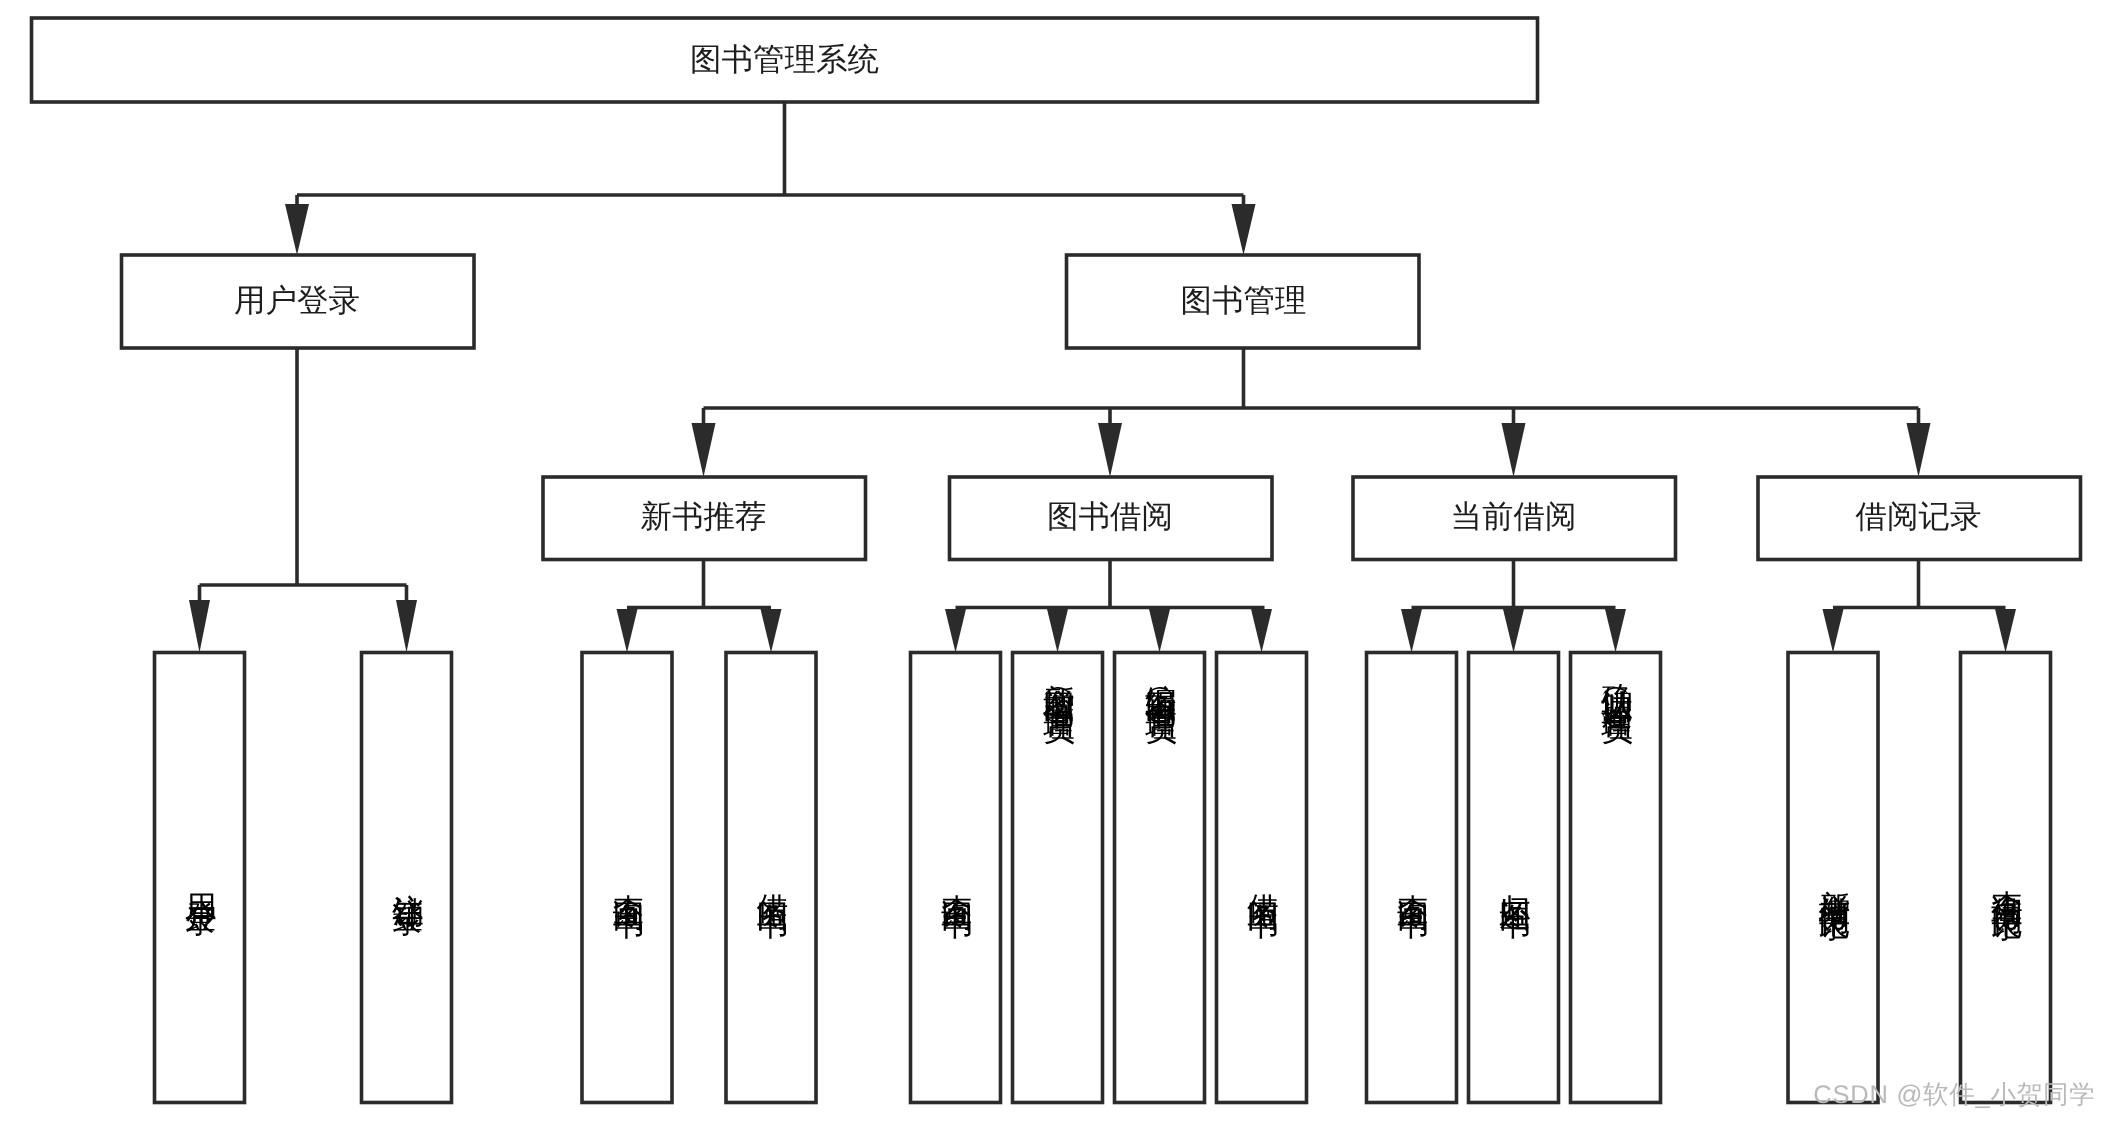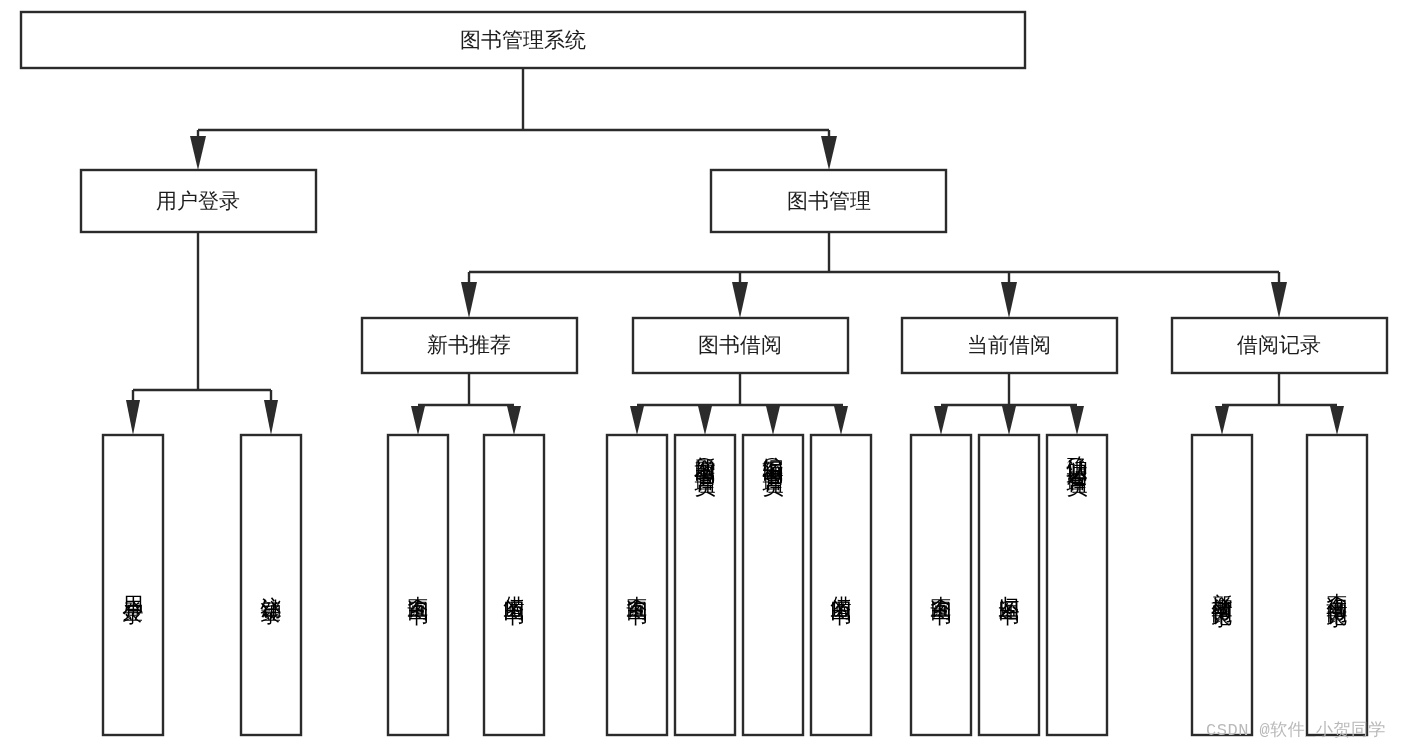--- a/index.html
+++ b/index.html
@@ -45,23 +45,23 @@
     font-family: "Liberation Sans", "DejaVu Sans", sans-serif;
     font-size: 21px;
     fill: #1d1d1d;
     writing-mode: vertical-rl;
     text-orientation: upright;
     letter-spacing: 3px;
     white-space: pre;
   }
   .watermark {
     position: absolute;
-    right: 19px;
+    right: 8px;
     bottom: 6px;
-    font-family: Liberation Mono, monospace;
+    font-family: Liberation Sans, sans-serif;
     font-size: 17px;
     color: #b9b9b9;
     letter-spacing: 0.5px;
     pointer-events: none;
     user-select: none;
   }
 </style>
 </head>
 <body>
 

